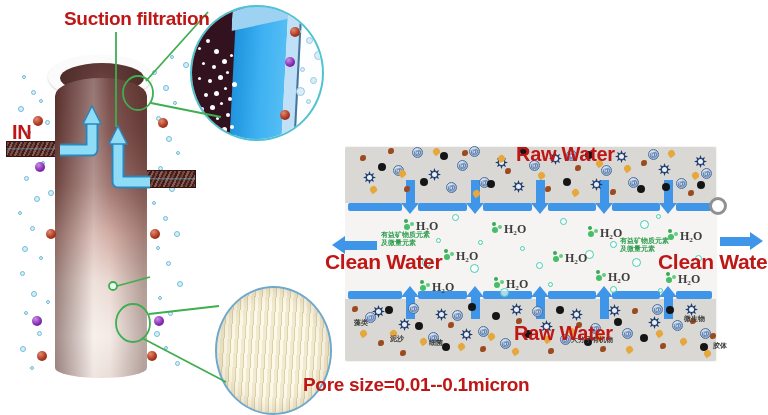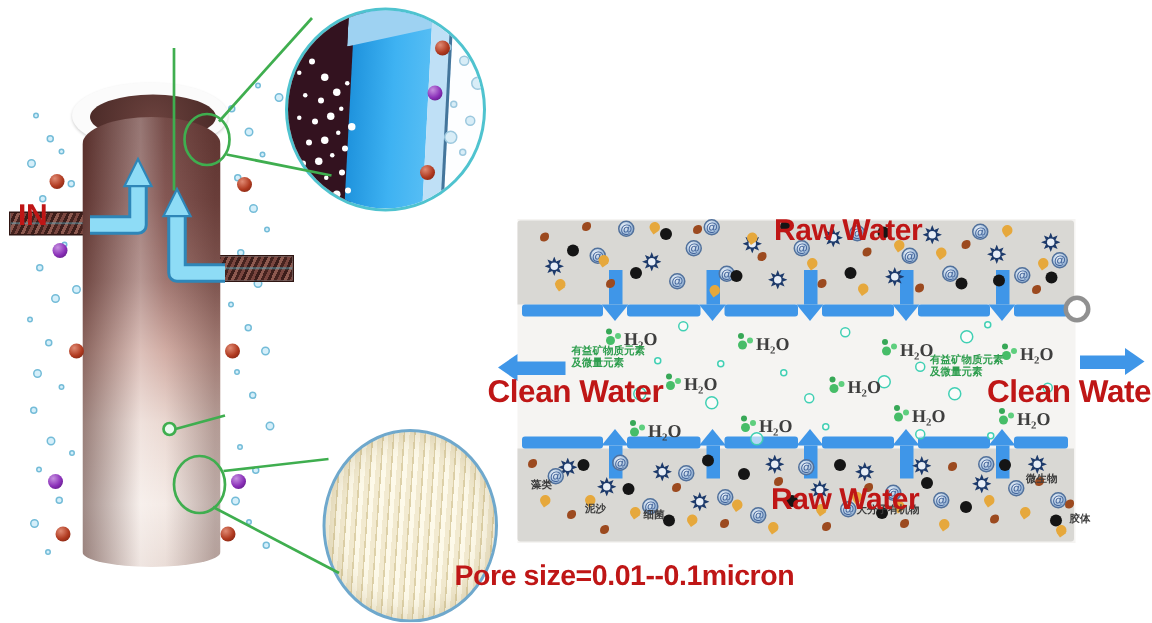--- a/index.html
+++ b/index.html
@@ -5,21 +5,21 @@
   html,body{margin:0;padding:0;background:#fff;}
   #canvas{position:relative;width:768px;height:415px;background:#fff;overflow:hidden;
           font-family:"Liberation Sans",sans-serif;}
   #canvas *{box-sizing:border-box;}
   .layer{position:absolute;inset:0;}
   .layer > div{position:absolute;}
 
   
   .lbl{position:absolute;font-weight:bold;color:#bf1616;white-space:nowrap;letter-spacing:-0.3px;z-index:9;}
   .lbl-suction{left:64px;top:8px;font-size:19px;}
-  .lbl-in{left:12px;top:121px;font-size:20px;margin-top:12px;}
+  .lbl-in{left:12px;top:121px;font-size:20px;}
   .lbl-fiber{left:149px;top:258px;font-size:19px;}
   .lbl-pore{left:303px;top:374px;font-size:19px;}
   .lbl-raw-top{left:516px;top:143px;font-size:20px;}
   .lbl-raw-bottom{left:514px;top:322px;font-size:20px;}
   .lbl-clean-left{left:325px;top:250px;font-size:21px;}
   .lbl-clean-right{left:658px;top:250px;font-size:21px;}
 
   
   .tube-rim{position:absolute;left:48px;top:55px;width:104px;height:44px;background:#fbfbfb;
             border-radius:50%;z-index:2;box-shadow:0 1px 2px rgba(0,0,0,.18);}
@@ -460,19 +460,20 @@
       <div class="contam" style="position: absolute; left: 684px; top: 314px;">微生物</div>
       <div class="contam" style="position: absolute; left: 713px; top: 341px;">胶体</div>
     </div>
   <div class="end-circle"></div>
 
   <div class="cw-shaft" style="left:344px;top:241px;width:33px;"></div>
   <div class="cw-head-left" style="left:332px;top:236px;"></div>
   <div class="cw-shaft" style="left:720px;top:237px;width:31px;"></div>
   <div class="cw-head-right" style="left:750px;top:232px;"></div>
 
+  <div class="lbl lbl-suction">Suction filtration</div>
   <div class="lbl lbl-in">IN</div>
   <div class="lbl lbl-pore">Pore size=0.01--0.1micron</div>
   <div class="lbl lbl-raw-top">Raw Water</div>
   <div class="lbl lbl-raw-bottom">Raw Water</div>
   <div class="lbl lbl-clean-left">Clean Water</div>
   <div class="lbl lbl-clean-right">Clean Water</div>
 </div>
 
 </body></html>

